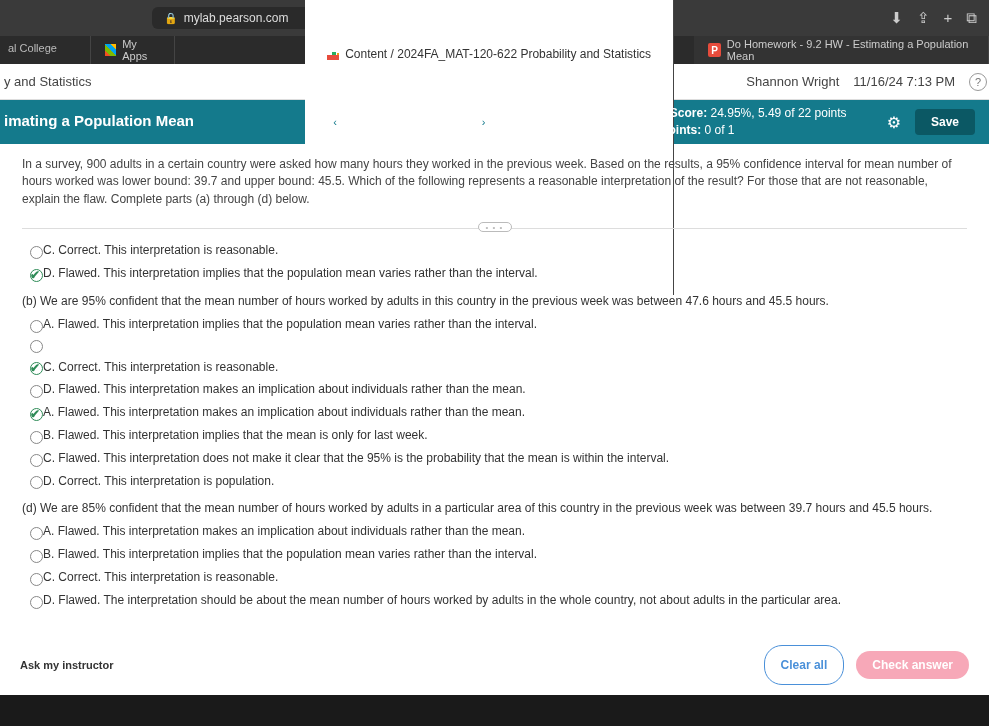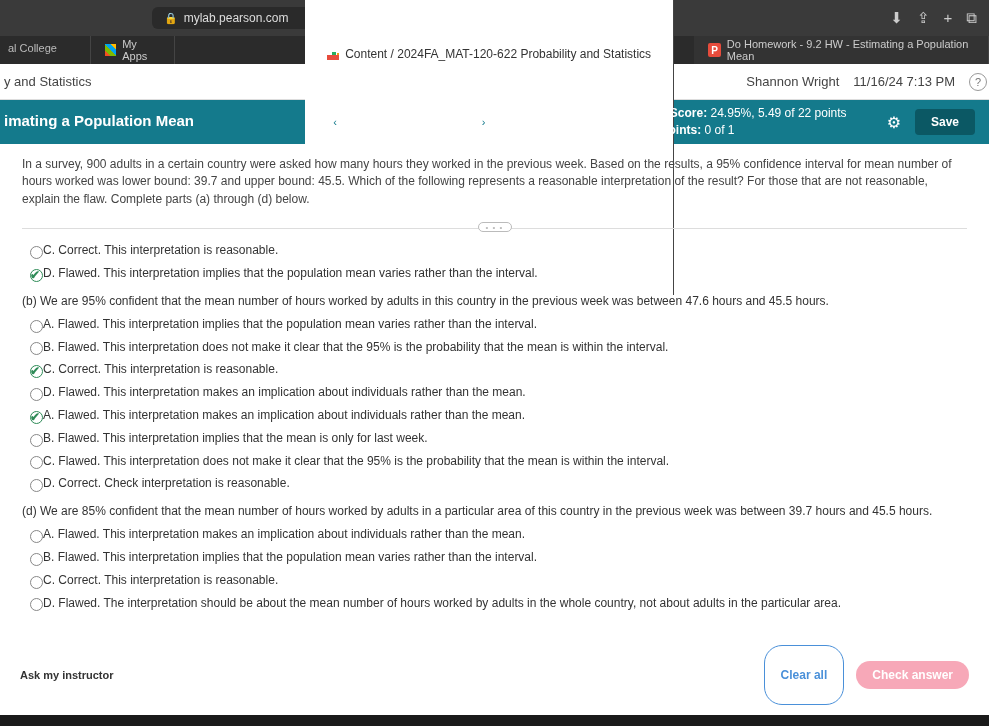--- a/index.html
+++ b/index.html
@@ -43,21 +43,21 @@
 
 .opt { display:flex; align-items:flex-end; gap:0; margin:6px 0 6px 8px; line-height:1.4; }
 .radio { width:13px; height:13px; border:1.5px solid #888; border-radius:50%; flex-shrink:0; margin-top:1px; position:relative; background:#fff;}
 .radio.sel { border-color:#2e8b57; }
 .radio.sel::after { content:"✔"; position:absolute; left:-1px; top:-3px; font-size:12px; color:#2e8b57; font-weight:bold; }
 .subq { font-weight:normal; margin:12px 0 8px 0; color:#333; }
 
 .footer { background:#fff; border-top:1px solid transparent; padding:10px 20px; display:flex; align-items:center; }
 .ask { font-size:11px; font-weight:600; color:#333; }
 .footer .spacer { flex:1; }
-.clear-btn { border:1.5px solid #4a90d9; background:#fff; color:#4a90d9; padding:22px 16px; border-radius:18px; font-size:12px; font-weight:600; cursor:pointer; margin-right:12px;}
+.clear-btn { border:1.5px solid #4a90d9; background:#fff; color:#4a90d9; padding:12px 16px; border-radius:18px; font-size:12px; font-weight:600; cursor:pointer; margin-right:12px;}
 .check-btn { border:none; background:#f7a8b8; color:#fff; padding:7px 16px; border-radius:18px; font-size:12px; font-weight:600; cursor:not-allowed; }
 
 .leftedge-tab { position:absolute; left:0; top:36px; background:#2b2b2b; color:#bbb; font-size:11px; padding:6px 8px; }
 .leftedge1 { position:absolute; left:0; top:64px; background:#fff; color:#444; font-size:13px; padding:10px 8px 10px 4px; }
 .leftedge2 { position:absolute; left:0; top:100px; background:#147a8c; color:#fff; font-size:15px; font-weight:600; padding:12px 8px 12px 4px; }
 </style>
 </head>
 <body>
 
 <div class="browser-chrome">
@@ -136,21 +136,20 @@
       <span>D.  Flawed. This interpretation implies that the population mean varies rather than the interval.</span>
     </div>
 
   <div class="subq">(b) We are 95% confident that the mean number of hours worked by adults in this country in the previous week was between 47.6 hours and 45.5 hours.</div>
   <div class="opt">
       <span class="radio"></span>
       <span>A.  Flawed. This interpretation implies that the population mean varies rather than the interval.</span>
     </div>
   <div class="opt">
       <span class="radio"></span>
-      <span>B.  Flawed. This interpretation does not make it clear that the 95% is the probability that the mean is within the interval.</span>
     </div>
   <div class="opt">
       <span class="radio sel"></span>
       <span>C.  Correct. This interpretation is reasonable.</span>
     </div>
   <div class="opt">
       <span class="radio"></span>
       <span>D.  Flawed. This interpretation makes an implication about individuals rather than the mean.</span>
     </div>
 
@@ -161,21 +160,21 @@
   <div class="opt">
       <span class="radio"></span>
       <span>B.  Flawed. This interpretation implies that the mean is only for last week.</span>
     </div>
   <div class="opt">
       <span class="radio"></span>
       <span>C.  Flawed. This interpretation does not make it clear that the 95% is the probability that the mean is within the interval.</span>
     </div>
   <div class="opt">
       <span class="radio"></span>
-      <span>D.  Correct. Check interpretation is reasonable.</span>
+      <span>D.  Correct. This interpretation is population.</span>
     </div>
 
   <div class="subq">(d) We are 85% confident that the mean number of hours worked by adults in a particular area of this country in the previous week was between 39.7 hours and 45.5 hours.</div>
   <div class="opt">
       <span class="radio"></span>
       <span>A.  Flawed. This interpretation makes an implication about individuals rather than the mean.</span>
     </div>
   <div class="opt">
       <span class="radio"></span>
       <span>B.  Flawed. This interpretation implies that the population mean varies rather than the interval.</span>

